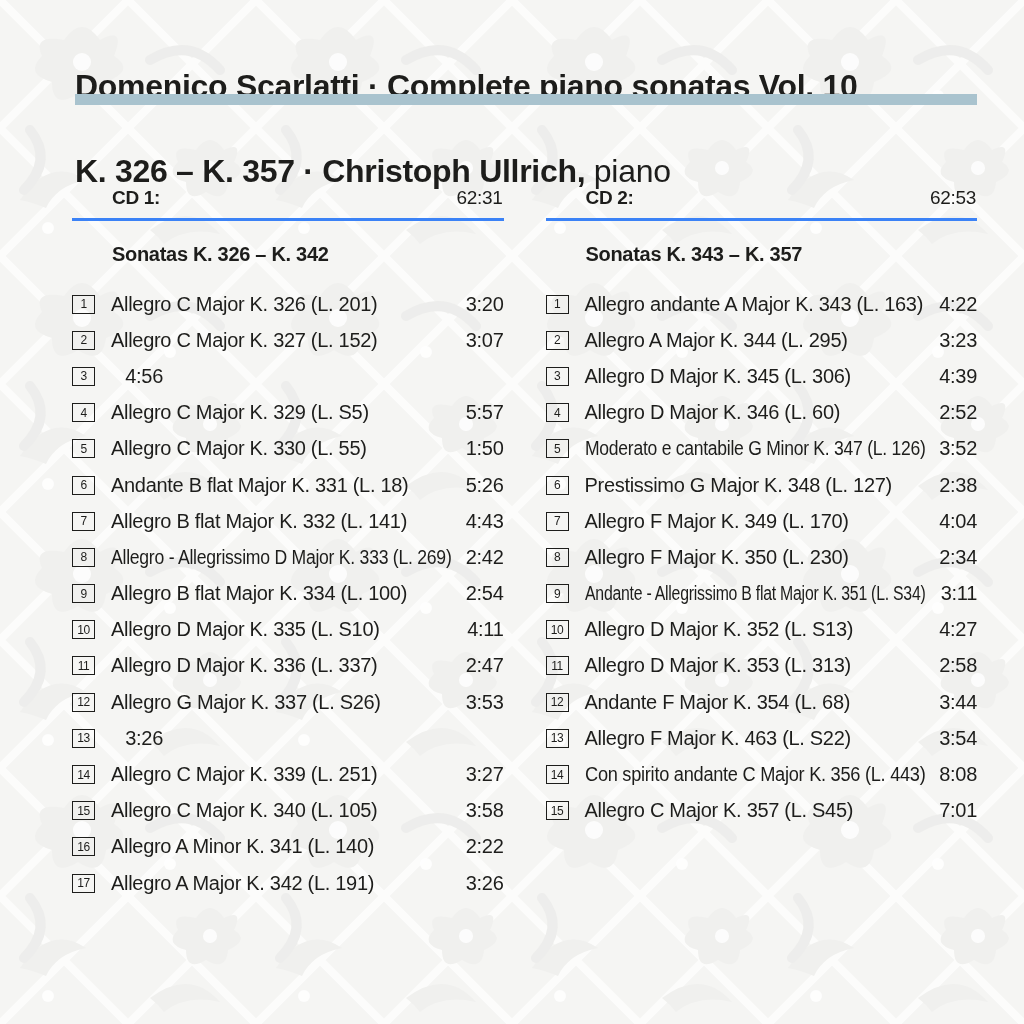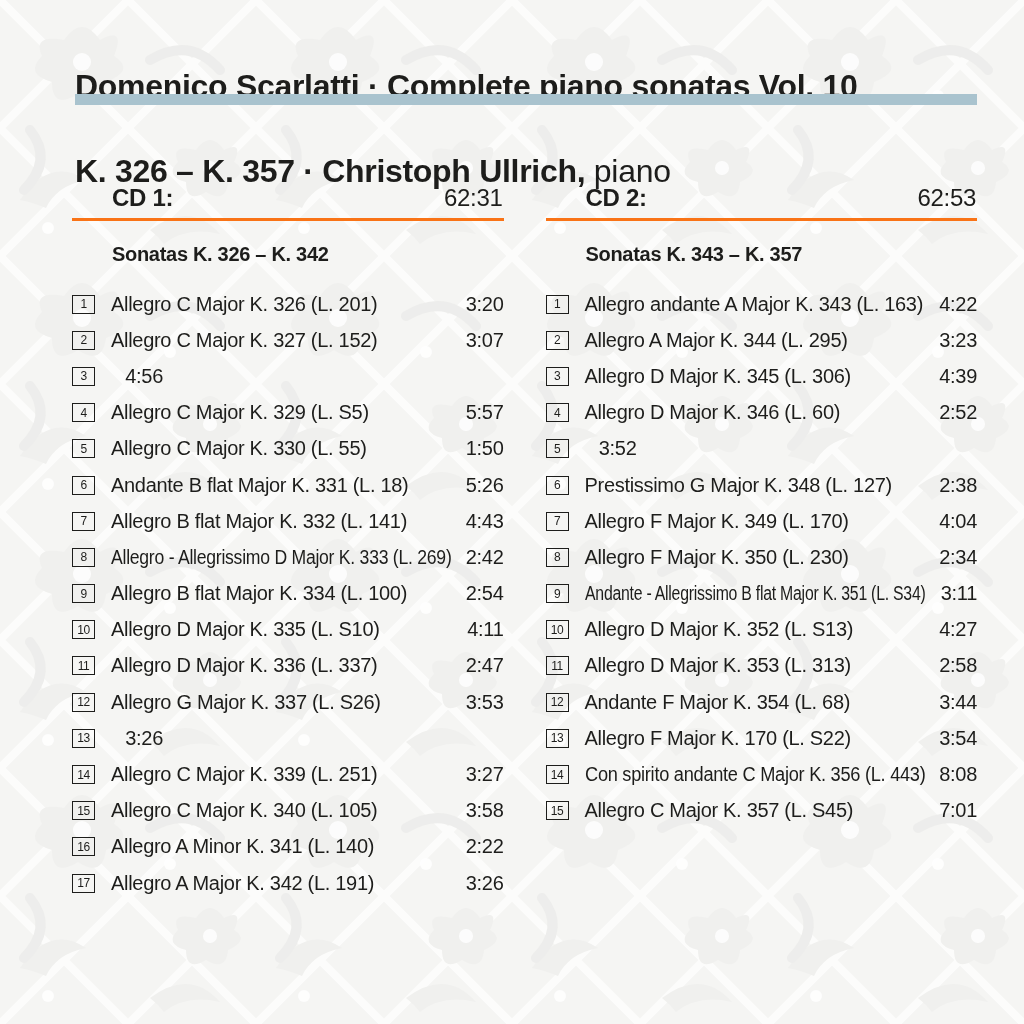--- a/index.html
+++ b/index.html
@@ -31,22 +31,22 @@
 
   .columns{
     position:absolute;top:186px;left:72px;width:905px;
     display:flex;gap:42px;
   }
   .disc{flex:1;min-width:0;}
 
   .disc-header{
     display:flex;justify-content:space-between;align-items:flex-start;
     padding:0 1px 9px 40px;
-    border-bottom:3px solid #f97316;
-    font-size:24px;line-height:23px;
+    border-bottom:3px solid #3b82f6;
+    font-size:19px;line-height:23px;
   }
   .disc-label{font-weight:700;}
   .disc-time{font-weight:400;}
 
   .section-title{
     margin:22px 0 0 40px;
     font-size:20px;font-weight:700;line-height:23px;
   }
 
   .track-list{margin-top:20px;}
@@ -254,20 +254,21 @@
   </div>
 
   <div class="track-row">
     <span class="track-no">4</span>
     <span class="track-title"><span class="fit-inner">Allegro D Major K. 346 (L. 60)</span></span>
     <span class="track-time">2:52</span>
   </div>
 
   <div class="track-row">
     <span class="track-no">5</span>
+    <span class="track-title"><span class="fit-inner" style="transform: scaleX(0.877259);">Moderato e cantabile G Minor K. 347 (L. 126)</span></span>
     <span class="track-time">3:52</span>
   </div>
 
   <div class="track-row">
     <span class="track-no">6</span>
     <span class="track-title"><span class="fit-inner">Prestissimo G Major K. 348 (L. 127)</span></span>
     <span class="track-time">2:38</span>
   </div>
 
   <div class="track-row">
@@ -301,21 +302,21 @@
   </div>
 
   <div class="track-row">
     <span class="track-no">12</span>
     <span class="track-title"><span class="fit-inner">Andante F Major K. 354 (L. 68)</span></span>
     <span class="track-time">3:44</span>
   </div>
 
   <div class="track-row">
     <span class="track-no">13</span>
-    <span class="track-title"><span class="fit-inner">Allegro F Major K. 170 (L. S22)</span></span>
+    <span class="track-title"><span class="fit-inner">Allegro F Major K. 463 (L. S22)</span></span>
     <span class="track-time">3:54</span>
   </div>
 
   <div class="track-row">
     <span class="track-no">14</span>
     <span class="track-title"><span class="fit-inner" style="transform: scaleX(0.910466);">Con spirito andante C Major K. 356 (L. 443)</span></span>
     <span class="track-time">8:08</span>
   </div>
 
   <div class="track-row">

